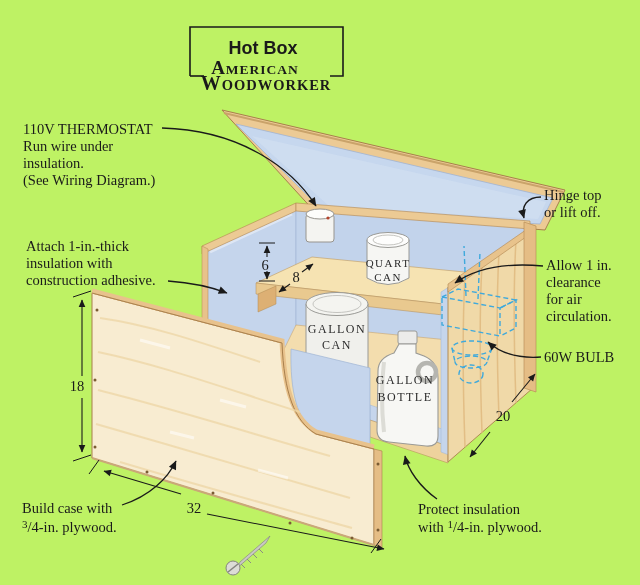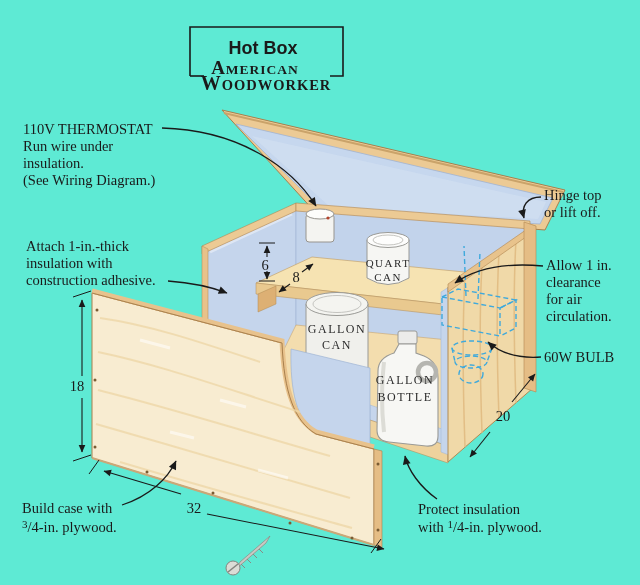--- a/index.html
+++ b/index.html
@@ -1,16 +1,16 @@
 <!DOCTYPE html>
 <html><head>
 <meta charset="utf-8">
 <style>
   html,body{margin:0;padding:0;background:#ffffff;}
-  #stage{position:relative;width:640px;height:585px;background:#5eead4;overflow:hidden;}
+  #stage{position:relative;width:640px;height:585px;background:#bef264;overflow:hidden;}
   svg{display:block;}
   text{fill:#1a1a1a;font-family:"Liberation Serif",serif;}
   .lbl{font-size:14.5px;}
   .dim{font-size:14.5px;text-anchor:middle;}
   .canlbl{font-size:12px;letter-spacing:1.5px;fill:#2b2b2b;text-anchor:middle;}
   .canlbl-sm{font-size:11px;letter-spacing:1.5px;fill:#2b2b2b;text-anchor:middle;}
   .title-text{font-family:"Liberation Sans",sans-serif;font-weight:700;font-size:18px;text-anchor:middle;}
   .brand{font-family:"Liberation Serif",serif;font-weight:700;letter-spacing:1px;text-anchor:middle;}
   .leader{fill:none;stroke:#1a1a1a;stroke-width:1.3;}
   .dimline{fill:none;stroke:#1a1a1a;stroke-width:1.1;}

